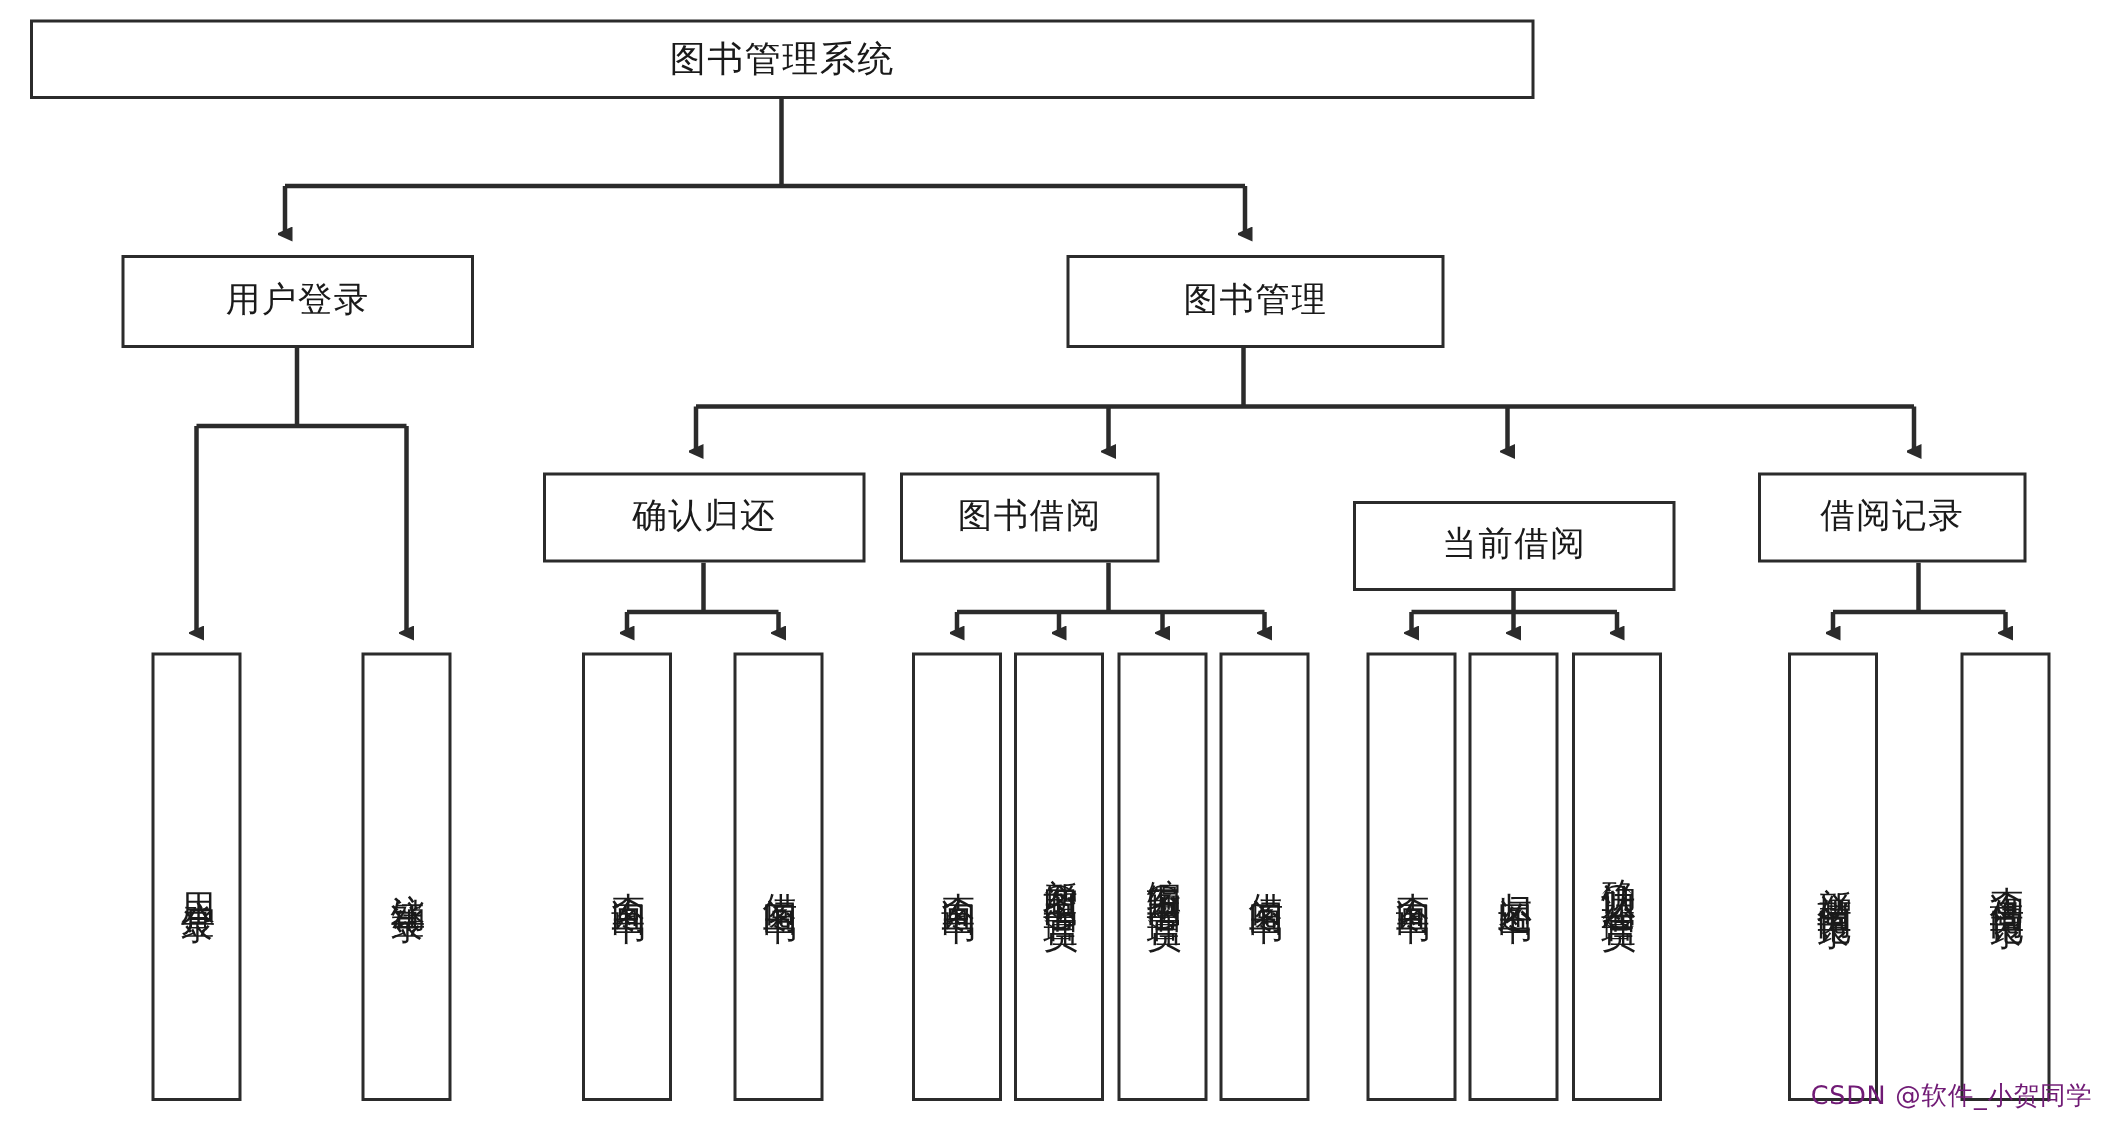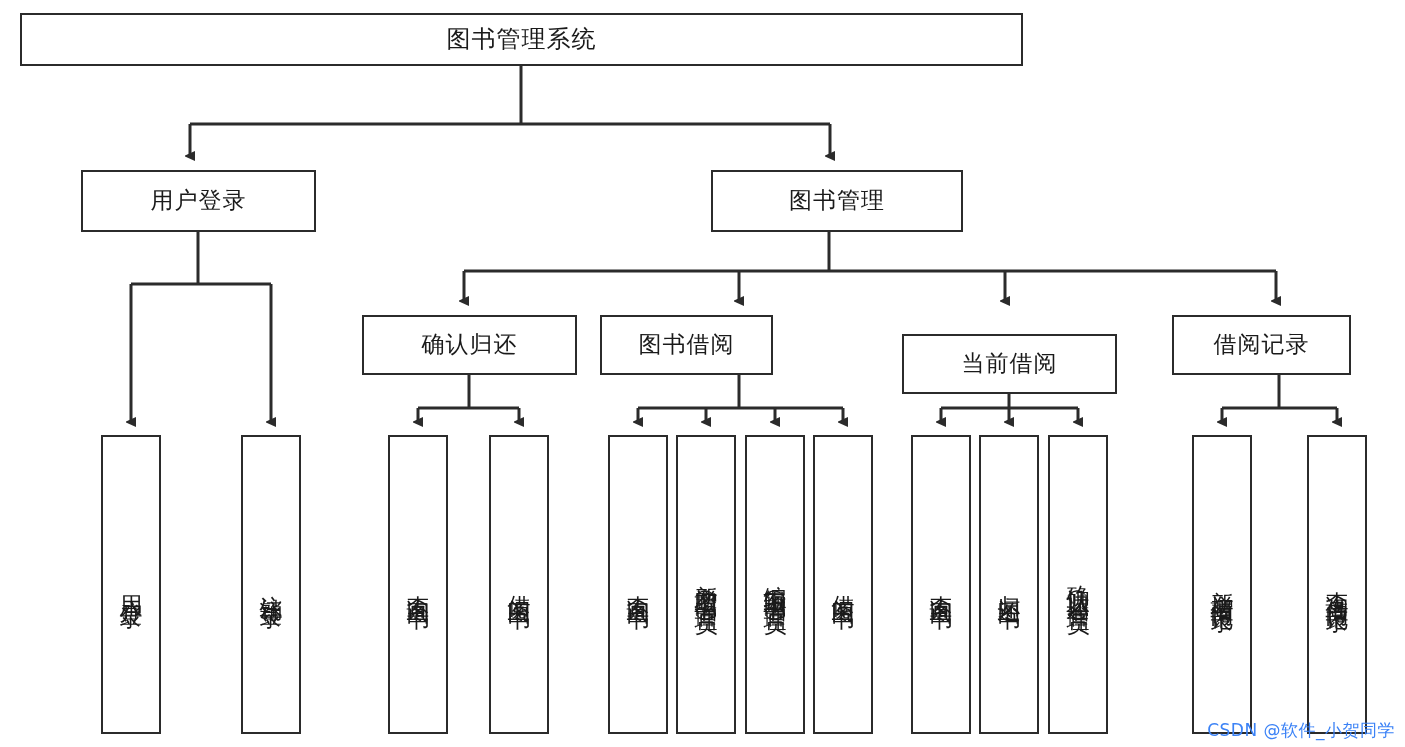--- a/index.html
+++ b/index.html
@@ -54,21 +54,21 @@
     top: 0;
     width: 1405px;
     height: 747px;
     pointer-events: none;
   }
   .watermark {
     position: absolute;
     right: 10px;
     bottom: 5px;
     font-size: 17px;
-    color: #3b82f6;
+    color: #701a75;
     letter-spacing: 0.5px;
     white-space: nowrap;
   }
 </style>
 </head>
 <body>
 
 <div id="canvas">
 
   <svg class="edges" viewBox="0 0 1405 747" width="1405" height="747">

